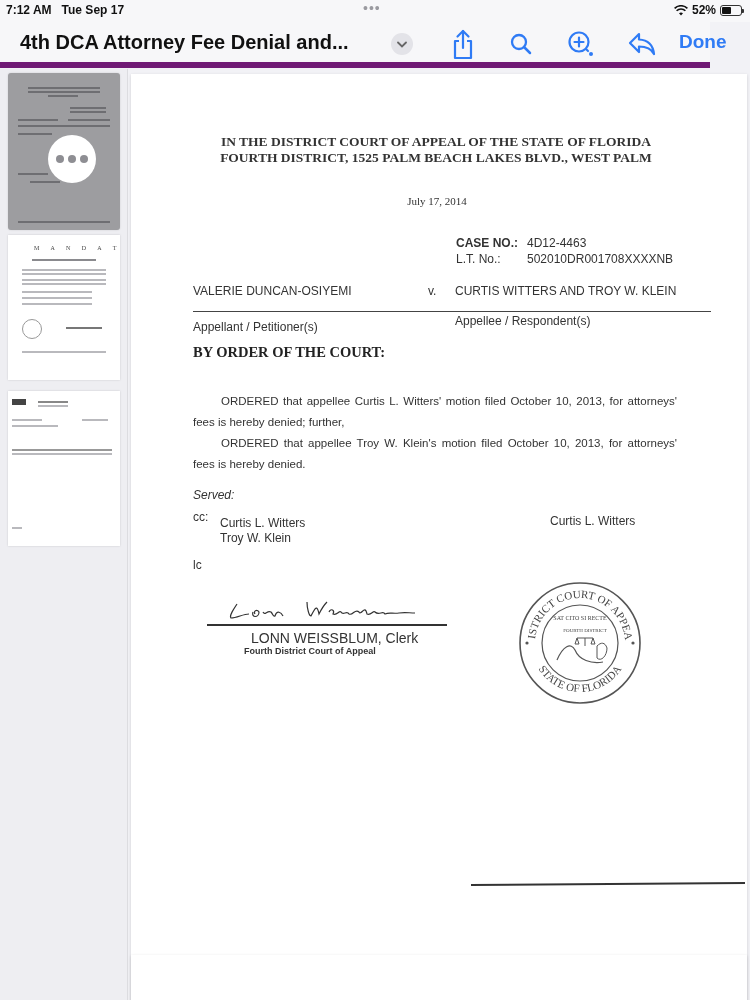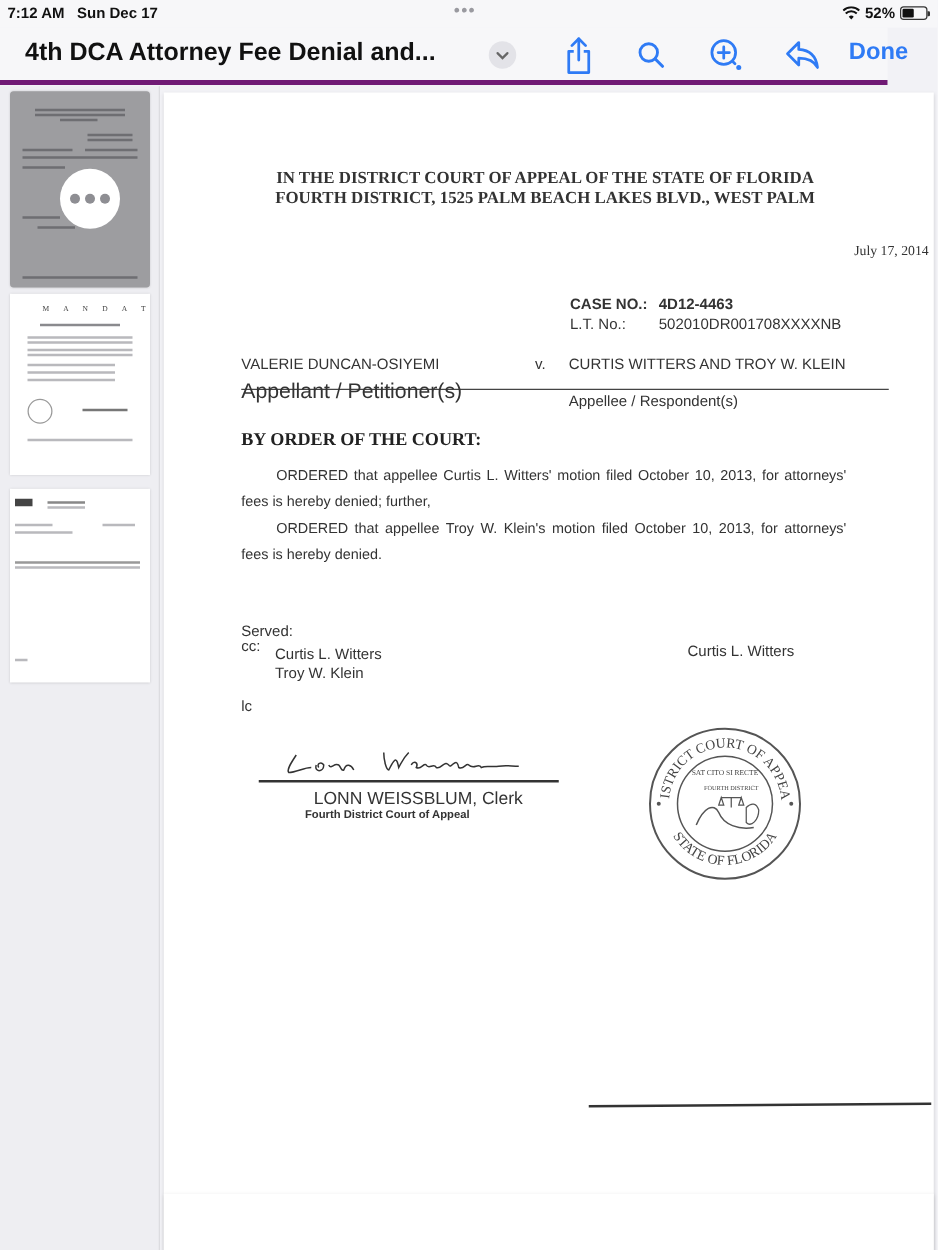--- a/index.html
+++ b/index.html
@@ -5,52 +5,52 @@
   * { box-sizing: border-box; margin: 0; padding: 0; }
   html, body { width: 750px; height: 1000px; overflow: hidden; background: #f2f2f6; font-family: "Liberation Sans", sans-serif; }
   .statusbar { position: absolute; top: 0; left: 0; width: 750px; height: 22px; background: #f7f7f9; font-size: 12px; color: #111; }
   .statusbar .time { position: absolute; left: 6px; top: 3px; font-weight: 600; }
   .statusbar .dots { position: absolute; left: 363px; top: 0px; color: #9a9aa0; font-size: 14px; letter-spacing: 1px; }
   .statusbar .right { position: absolute; right: 8px; top: 3px; display: flex; align-items: center; gap: 4px; font-weight: 600; }
   .battery { width: 22px; height: 11px; border: 1px solid #333; border-radius: 3px; position: relative; padding: 1px; }
   .battery .fill { width: 52%; height: 100%; background: #111; border-radius: 1px; }
   .battery:after { content: ""; position: absolute; right: -3px; top: 3px; width: 2px; height: 4px; background: #333; border-radius: 0 1px 1px 0; }
 
-  .toolbar { position: absolute; top: 22px; left: 0; width: 710px; height: 46px; background: #f7f7f9; border-bottom: 4px solid #701a75; }
+  .toolbar { position: absolute; top: 22px; left: 0; width: 710px; height: 46px; background: #f7f7f9; border-bottom: 6px solid #701a75; }
   .doc-title { position: absolute; left: 20px; top: 9px; font-size: 20px; font-weight: 700; color: #111; white-space: nowrap; }
   .title-chevron { position: absolute; left: 391px; top: 11px; width: 22px; height: 22px; border-radius: 11px; background: #e3e3e8; display: flex; align-items: center; justify-content: center; }
   .tb-btn { position: absolute; top: 6px; height: 32px; display: flex; align-items: center; justify-content: center; color: #2f7bf5; cursor: pointer; }
   .done { position: absolute; left: 679px; top: 9px; font-size: 19px; font-weight: 700; color: #2f7bf5; }
 
   .sidebar { position: absolute; top: 69px; left: 0; width: 128px; height: 931px; background: #eeeef2; border-right: 1px solid #dcdce0; }
   .thumb { position: absolute; left: 8px; width: 112px; background: #fff; box-shadow: 0 0 2px rgba(0,0,0,0.15); overflow: hidden; }
   .thumb.selected { background: #9d9da0; border-radius: 3px; }
   .thumb .ln { position: absolute; height: 2px; background: #b9b9bd; }
   .thumb.selected .ln { background: #6e6e72; }
   .more-circle { position: absolute; left: 40px; top: 62px; width: 48px; height: 48px; border-radius: 24px; background: #fff; display: flex; align-items: center; justify-content: center; gap: 4px; }
   .more-circle span { width: 8px; height: 8px; border-radius: 4px; background: #8e8e93; display: block; }
 
   .page { position: absolute; left: 131px; top: 74px; width: 616px; height: 999px; background: #fff; box-shadow: 0 1px 3px rgba(0,0,0,0.15); }
   .page2 { position: absolute; left: 131px; top: 955px; width: 616px; height: 60px; background: #fff; box-shadow: 0 1px 3px rgba(0,0,0,0.15); }
   .serif { font-family: "Liberation Serif", serif; }
   .court-head { position: absolute; left: 70px; top: 60px; width: 470px; text-align: center; font-size: 13.5px; font-weight: 700; line-height: 16px; color: #333; }
-  .date { position: absolute; left: 0; top: 121px; width: 612px; text-align: right; font-size: 11px; color: #333; }
+  .date { position: absolute; left: 0; top: 121px; width: 612px; text-align: center; font-size: 11px; color: #333; }
   .sans-doc { font-family: "Liberation Sans", sans-serif; color: #333; }
   .abs { position: absolute; white-space: nowrap; }
   .rule { position: absolute; height: 1px; background: #444; }
   .order-head { font-size: 14.5px; font-weight: 700; color: #222; }
-  .para { position: absolute; left: 62px; width: 484px; font-size: 11.5px; line-height: 21px; color: #333; text-align: justify; text-indent: 28px; }
+  .para { position: absolute; left: 62px; width: 484px; font-size: 11.5px; line-height: 21px; color: #333; text-align: justify; text-indent: 28px; margin-top: 20px; }
   .cc { font-size: 12px; color: #333; }
   .seal { position: absolute; left: 386px; top: 506px; width: 126px; height: 126px; }
 </style>
 </head>
 <body>
 
 <div class="statusbar">
-  <span class="time"><span>7:12 AM</span>&nbsp;&nbsp;&nbsp;<span>Sun Dec 17</span></span>
+  <span class="time"><span>7:12 AM</span>&nbsp;&nbsp;&nbsp;<span>Tue Sep 17</span></span>
   <span class="dots">•••</span>
   <span class="right">
     <svg width="14" height="11" viewBox="0 0 14 11">
         <path d="M7 10.5 L9 8.3 A3 3 0 0 0 5 8.3 Z" fill="#111"></path>
         <path d="M2.6 5.8 A6.2 6.2 0 0 1 11.4 5.8" stroke="#111" stroke-width="1.6" fill="none"></path>
         <path d="M0.6 3.4 A9 9 0 0 1 13.4 3.4" stroke="#111" stroke-width="1.6" fill="none"></path>
       </svg>
     <span>52%</span>
     <span class="battery">
         <span class="fill" style="display:block"></span>
@@ -142,36 +142,36 @@
 </div>
 
 <div class="page">
   <div class="court-head serif">
     <div>IN THE DISTRICT COURT OF APPEAL OF THE STATE OF FLORIDA</div>
     <div>FOURTH DISTRICT, 1525 PALM BEACH LAKES BLVD., WEST PALM</div>
   </div>
   <div class="date serif">July 17, 2014</div>
 
   <div class="abs sans-doc" style="left:325px;top:162px;font-size:12px;font-weight:700;">CASE NO.:</div>
-  <div class="abs sans-doc" style="left:396px;top:162px;font-size:12px;font-weight:700;">4D12-4463</div>
+  <div class="abs sans-doc" style="left:396px;top:162px;font-size:12px;font-weight:400;">4D12-4463</div>
   <div class="abs sans-doc" style="left:325px;top:178px;font-size:12px;">L.T. No.:</div>
   <div class="abs sans-doc" style="left:396px;top:178px;font-size:12px;">502010DR001708XXXXNB</div>
 
   <div class="abs sans-doc" style="left:62px;top:210px;font-size:12px;">VALERIE DUNCAN-OSIYEMI</div>
   <div class="abs sans-doc" style="left:297px;top:210px;font-size:12px;">v.</div>
   <div class="abs sans-doc" style="left:324px;top:210px;font-size:12px;">CURTIS WITTERS AND TROY W. KLEIN</div>
   <div class="rule" style="left:62px;top:237px;width:518px;"></div>
-  <div class="abs sans-doc" style="left:62px;top:229px;font-size:17px;">Appellant / Petitioner(s)</div>
+  <div class="abs sans-doc" style="left:62px;top:246px;font-size:12px;">Appellant / Petitioner(s)</div>
   <div class="abs sans-doc" style="left:324px;top:240px;font-size:12px;">Appellee / Respondent(s)</div>
 
   <div class="abs serif order-head" style="left:62px;top:270px;">BY ORDER OF THE COURT:</div>
   <div class="para" style="top:297px;">ORDERED that appellee Curtis L. Witters' motion filed October 10, 2013, for attorneys' fees is hereby denied; further,</div>
   <div class="para" style="top:339px;">ORDERED that appellee Troy W. Klein's motion filed October 10, 2013, for attorneys' fees is hereby denied.</div>
 
-  <div class="abs cc" style="left:62px;top:424px;">Served:</div>
+  <div class="abs cc" style="left:62px;top:414px;font-style:italic;">Served:</div>
   <div class="abs cc" style="left:62px;top:436px;">cc:</div>
   <div class="abs cc" style="left:89px;top:442px;line-height:15px;">
     <div>Curtis L. Witters</div>
     <div>Troy W. Klein</div>
   </div>
   <div class="abs cc" style="left:419px;top:440px;">
     <div>Curtis L. Witters</div>
   </div>
   <div class="abs cc" style="left:62px;top:484px;">lc</div>
 

